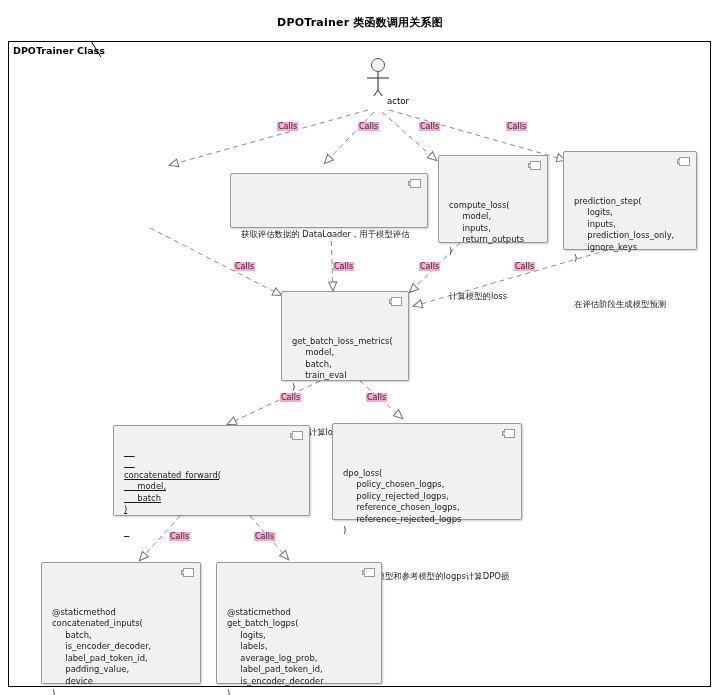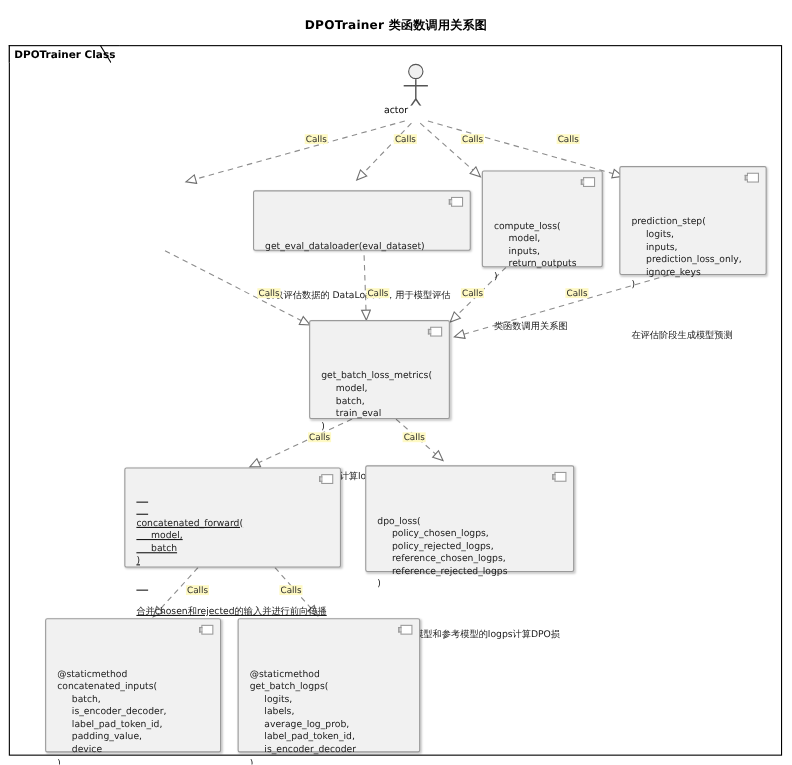--- a/index.html
+++ b/index.html
@@ -78,21 +78,21 @@
     left: 362px;
     top: 57px;
     width: 32px;
     height: 48px;
   }
   .actor-label {
     position: absolute;
     left: 348px;
     top: 96px;
     width: 60px;
-    text-align: left;
+    text-align: right;
     font-size: 8.5px;
     color: #000000;
     background: #ffffff;
     padding: 0 1px;
   }
   
   .note {
     position: absolute;
     box-sizing: border-box;
     background: #f1f1f1;
@@ -140,21 +140,21 @@
     height: 5px;
     background: #c9c9c9;
     border: 1px solid #9a9a9a;
     border-right: none;
     box-sizing: border-box;
   }
   .edge-label {
     position: absolute;
     font-size: 8px;
     color: #2b2b2b;
-    background: #fef9c3;
+    background: #f9a8d4;
     padding: 0 1px;
     white-space: nowrap;
   }
 </style>
 </head>
 <body>
 
 <div id="canvas">
 
   <div class="diagram-title">DPOTrainer 类函数调用关系图</div>
@@ -196,32 +196,31 @@
     <line x1="16" y1="15" x2="16" y2="33" stroke="#555555" stroke-width="1.3"></line>
     <line x1="5" y1="21" x2="27" y2="21" stroke="#555555" stroke-width="1.3"></line>
     <line x1="16" y1="33" x2="7" y2="46" stroke="#555555" stroke-width="1.3"></line>
     <line x1="16" y1="33" x2="25" y2="46" stroke="#555555" stroke-width="1.3"></line>
   </svg>
   <div class="actor-label">actor</div>
 
 
   <div class="note" style="left:230px; top:173px; width:198px; height:55px;">
     <span class="note-icon"></span>
-    <span class="sig">get_eval_dataloader(eval_dataset)</span>
     <span class="desc">获取评估数据的 DataLoader，用于模型评估</span>
   </div>
 
   <div class="note" style="left:438px; top:155px; width:110px; height:88px;">
     <span class="note-icon"></span>
     <span class="sig">compute_loss(
      model,
      inputs,
      return_outputs
 )</span>
-    <span class="desc">类函数调用关系图</span>
+    <span class="desc">计算模型的loss</span>
   </div>
 
   <div class="note" style="left:563px; top:151px; width:134px; height:99px;">
     <span class="note-icon"></span>
     <span class="sig">prediction_step(
      logits,
      inputs,
      prediction_loss_only,
      ignore_keys
 )</span>
@@ -237,21 +236,20 @@
 )</span>
     <span class="desc">批次计算loss和metric</span>
   </div>
 
   <div class="note" style="left:113px; top:425px; width:197px; height:91px;text-decoration:underline;">
     <span class="note-icon"></span>
     <span class="sig">concatenated_forward(
      model,
      batch
 )</span>
-    <span class="desc">合并chosen和rejected的输入并进行前向传播</span>
   </div>
 
   <div class="note" style="left:332px; top:423px; width:190px; height:97px;">
     <span class="note-icon"></span>
     <span class="sig">dpo_loss(
      policy_chosen_logps,
      policy_rejected_logps,
      reference_chosen_logps,
      reference_rejected_logps
 )</span>

